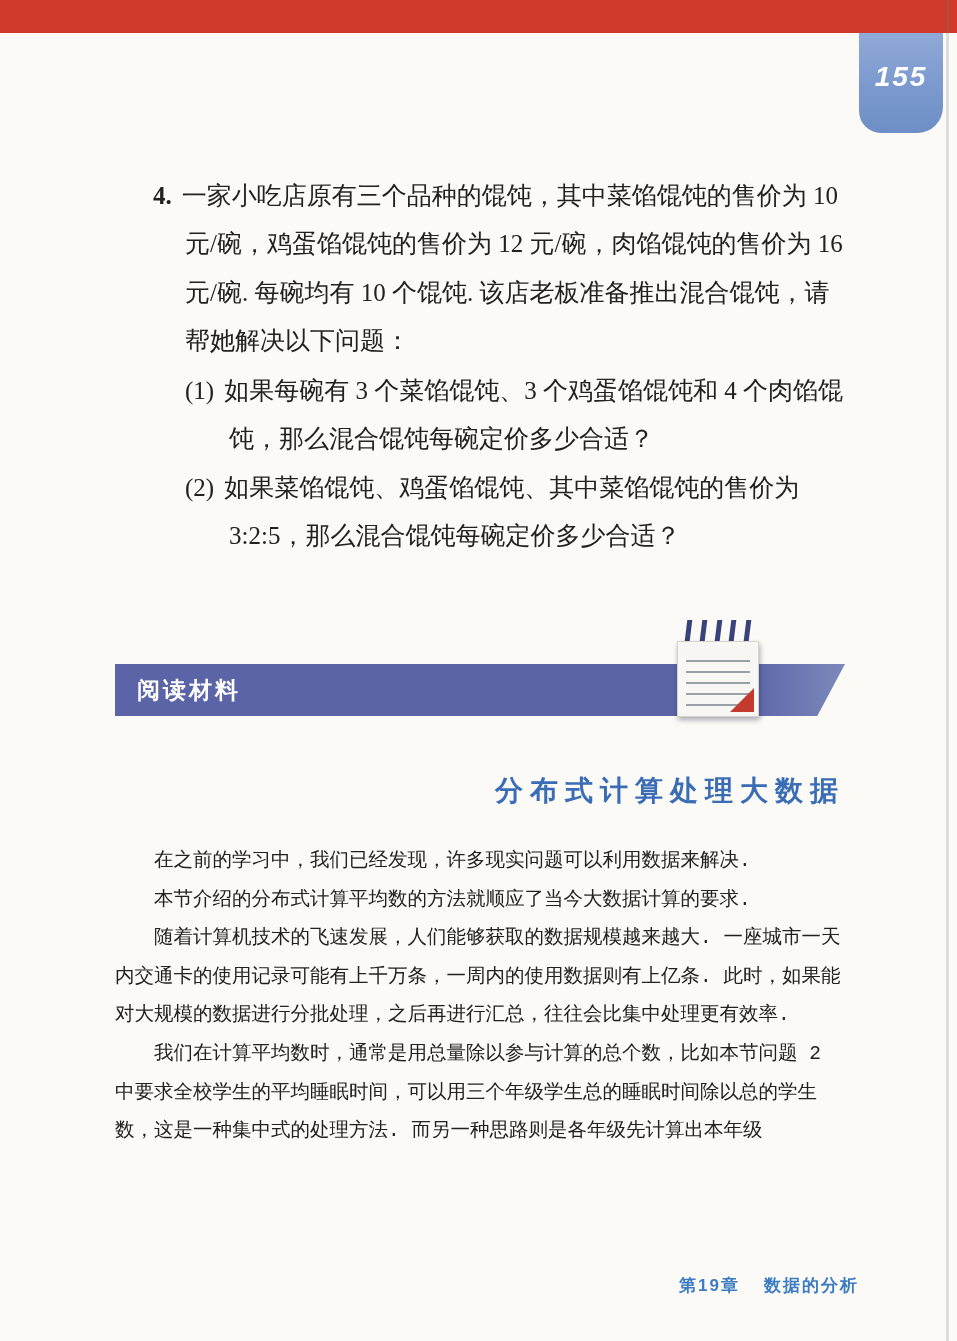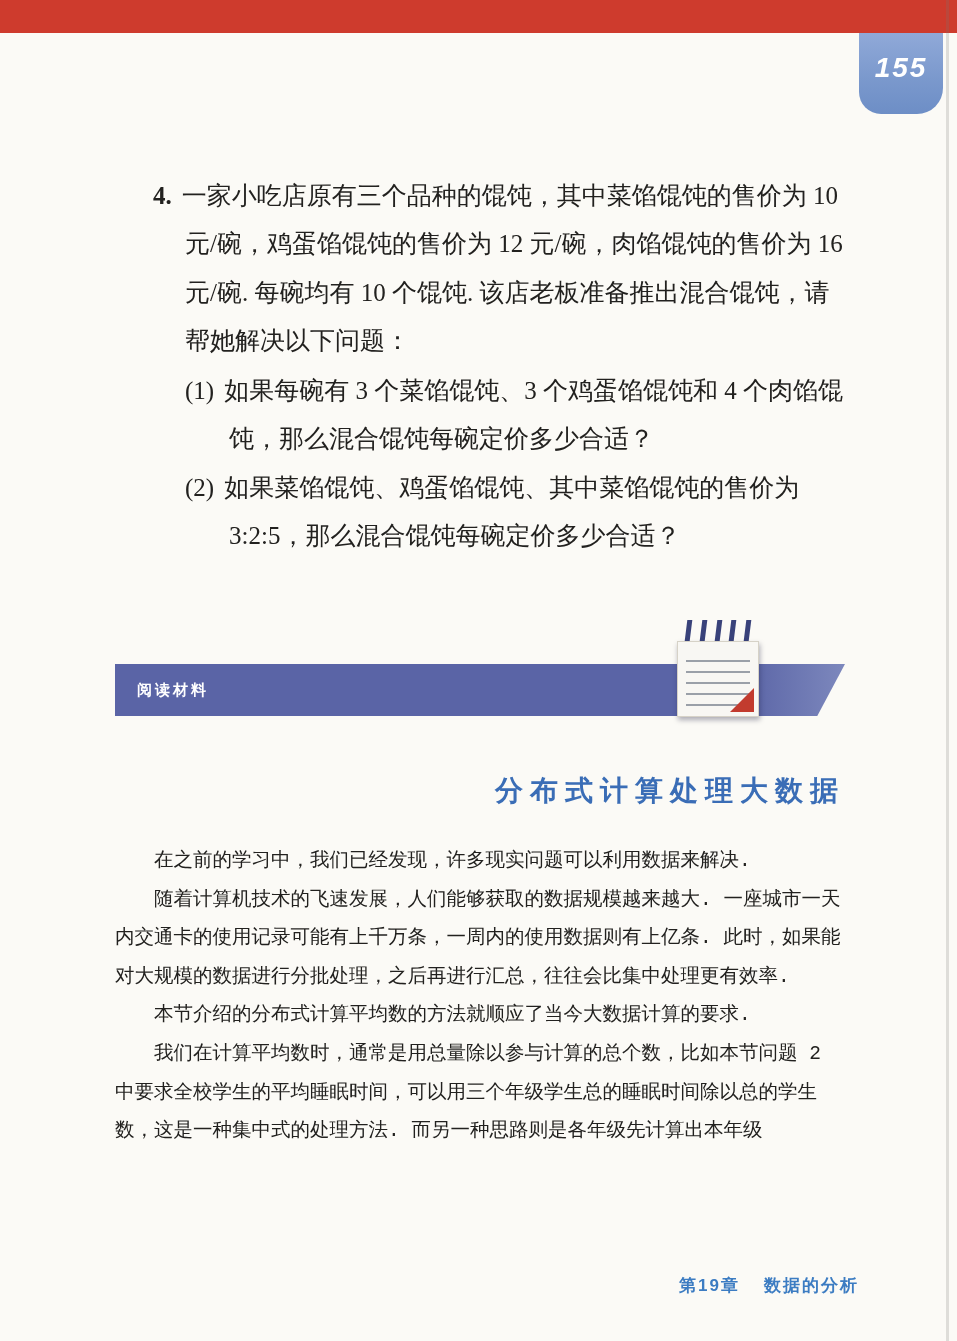--- a/index.html
+++ b/index.html
@@ -18,21 +18,21 @@
     color:#22211f;
   }
   .page::after{
     content:"";position:absolute;top:0;right:8px;bottom:0;width:3px;
     background:rgba(120,118,112,.22);pointer-events:none;
   }
   
   .top-bar{position:absolute;top:0;left:0;right:0;height:33px;background:var(--top-bar);}
   
   .page-tab{
-    position:absolute;top:33px;right:14px;width:84px;height:81px;
+    position:absolute;top:33px;right:14px;width:84px;height:100px;
     background:linear-gradient(180deg,#90a9d8 0%,#7b99cd 55%,#6d8ec6 100%);
     border-radius:0 0 26px 22px;
     display:flex;align-items:center;justify-content:center;
   }
   .page-tab .num{
     color:#ffffff;font-family:"Liberation Sans","DejaVu Sans",sans-serif;
     font-size:28px;font-weight:bold;font-style:italic;letter-spacing:2px;
     transform:translateY(-6px);
   }
   
@@ -47,21 +47,21 @@
   
   .banner-row{position:relative;margin-top:104px;height:52px;}
   .banner{
     position:absolute;left:0;top:0;height:52px;width:100%;
     background:linear-gradient(90deg,var(--banner) 0%,var(--banner) 86%,#7d88bd 100%);
     clip-path:polygon(0 0,100% 0,96.2% 100%,0 100%);
     display:flex;align-items:center;padding-left:22px;
   }
   .banner-label{
     color:#fff;font-family:"Liberation Sans","DejaVu Sans",sans-serif;
-    font-weight:bold;font-size:15px;letter-spacing:3px;
+    font-weight:bold;font-size:23px;letter-spacing:3px;
   }
   
   .notebook{position:absolute;left:562px;top:-44px;width:82px;}
   .spiral{display:flex;justify-content:space-between;padding:0 9px;height:21px;}
   .spiral i{display:block;width:5px;height:21px;background:#39427a;transform:skewX(-7deg);}
   .pad{
     position:relative;width:82px;height:76px;background:#f8f7f3;
     border:1px solid #d6d2c7;box-shadow:1px 3px 5px rgba(30,30,60,.35);
   }
   .pad .lines{
@@ -132,22 +132,22 @@
           <div class="lines"></div>
           <div class="fold"></div>
         </div>
       </div>
     </div>
 
     <h1 class="reading-title">分布式计算处理大数据</h1>
 
     <div class="paragraphs">
       <p>在之前的学习中，我们已经发现，许多现实问题可以利用数据来解决.</p>
+      <p>本节介绍的分布式计算平均数的方法就顺应了当今大数据计算的要求.</p>
       <p>随着计算机技术的飞速发展，人们能够获取的数据规模越来越大. 一座城市一天内交通卡的使用记录可能有上千万条，一周内的使用数据则有上亿条. 此时，如果能对大规模的数据进行分批处理，之后再进行汇总，往往会比集中处理更有效率.</p>
-      <p>本节介绍的分布式计算平均数的方法就顺应了当今大数据计算的要求.</p>
       <p>我们在计算平均数时，通常是用总量除以参与计算的总个数，比如本节问题 2 中要求全校学生的平均睡眠时间，可以用三个年级学生总的睡眠时间除以总的学生数，这是一种集中式的处理方法. 而另一种思路则是各年级先计算出本年级</p>
     </div>
 
   </div>
 
   <div class="footer">
     <span class="chapter">第19章</span><span>数据的分析</span>
   </div>
 
 </div>

